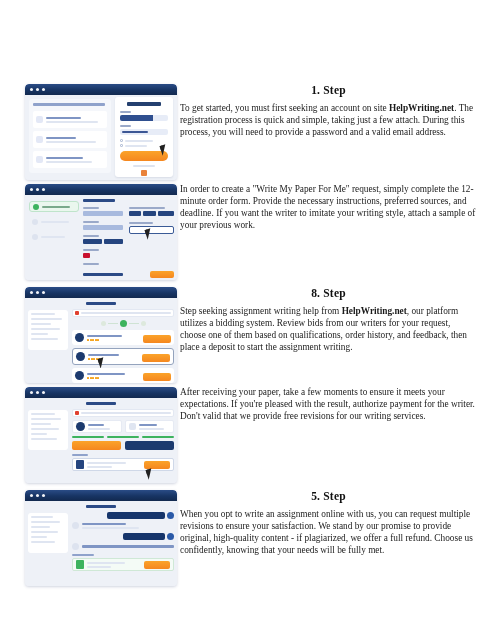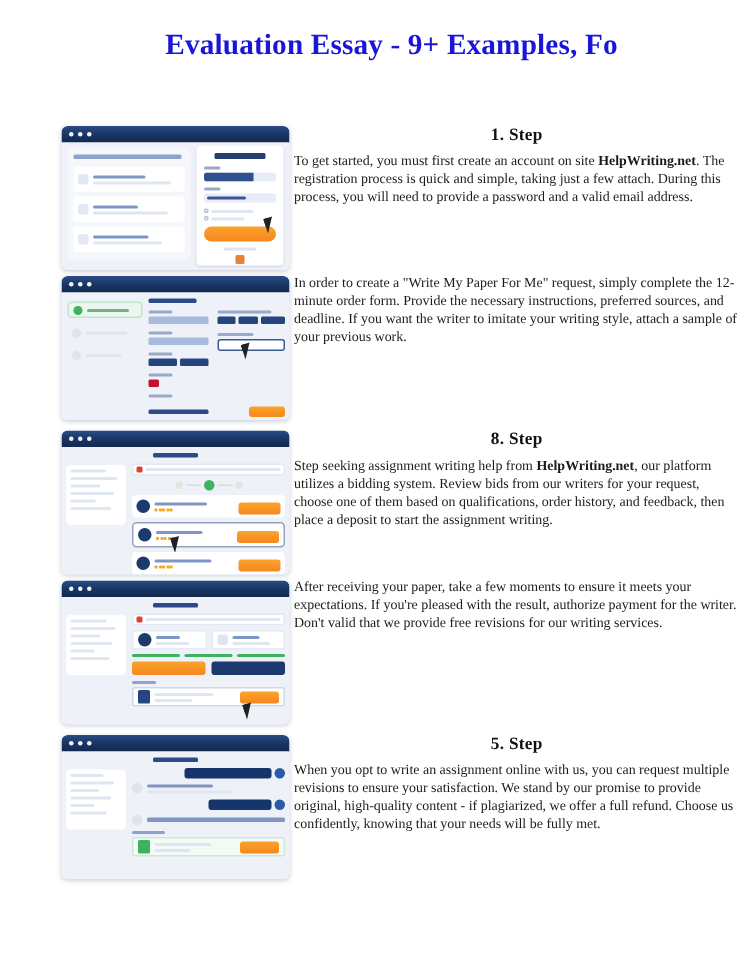--- a/index.html
+++ b/index.html
@@ -18,21 +18,21 @@
     text-align: center;
     font-family: "Liberation Serif", serif;
     font-weight: bold;
     font-size: 19.5px;
     line-height: 25px;
     color: #1a16d8;
     letter-spacing: 0.1px;
   }
 
   
-  .steps { position: absolute; top: 84px; left: 16px; width: 438px; }
+  .steps { position: absolute; top: 84px; left: 0; width: 438px; }
   .step-row {
     position: relative;
     width: 495px;
     height: 101px;
   }
 
   
   .step-text-col {
     position: absolute;
     left: 180px; width: 297px;
@@ -174,21 +174,20 @@
   .av-b { width:7px;height:7px;border-radius:50%;background:#2b5aa8; flex:none;}
   .s5-sub { margin-top:2px; }
   .s5-file { background:#f4fbf6; border:1px solid #cfe8d6; border-radius:2px; height:13px; display:flex; align-items:center; gap:3px; padding:0 3px;}
   .filegr { width:8px;height:9px;border-radius:1px;background:#3db35e; flex:none;}
 </style>
 </head>
 <body>
 
 <div class="page">
 
-  <div class="doc-title">Evaluation Essay - 9+ Examples, Fo</div>
 
   <div class="steps">
 
     <div class="step-row" style="height:100px">
       <div class="shot">
         <div class="titlebar">
           <span class="dot"></span>
           <span class="dot"></span>
           <span class="dot"></span>
         </div>
@@ -238,21 +237,21 @@
             <div class="s1-btn btn-o"></div>
             <div class="s1-or"></div>
             <div class="s1-soc"></div>
 
             <div class="cursor" style="right:6px;top:48px"></div>
           </div>
         </div>
       </div>
       <div class="step-text-col">
         <div class="step-heading">1. Step</div>
-        <div class="step-body"><span>To get started, you must first create an account on site </span><b>HelpWriting.net</b><span>. The registration process is quick and simple, taking just a few attach. During this process, you will need to provide a password and a valid email address.</span></div>
+        <div class="step-body"><span>To get started, you must first seeking an account on site </span><b>HelpWriting.net</b><span>. The registration process is quick and simple, taking just a few attach. During this process, you will need to provide a password and a valid email address.</span></div>
       </div>
     </div>
 
     <div class="step-row" style="height:103px">
       <div class="shot">
         <div class="titlebar">
           <span class="dot"></span>
           <span class="dot"></span>
           <span class="dot"></span>
         </div>

